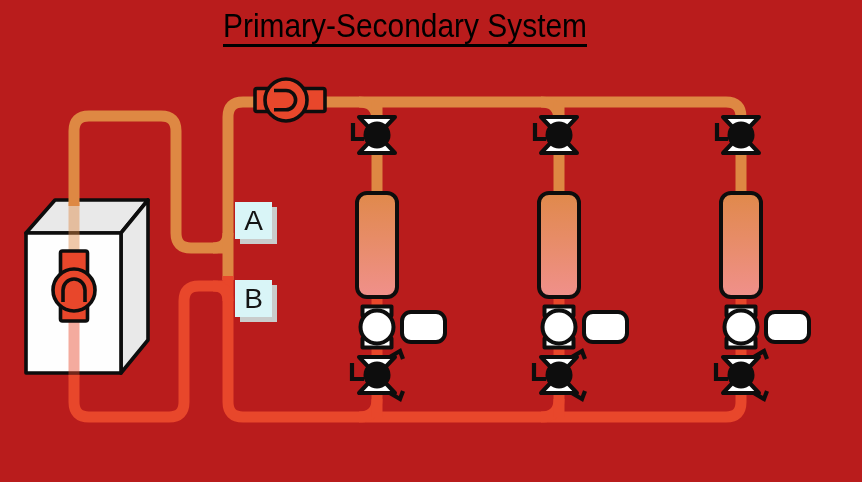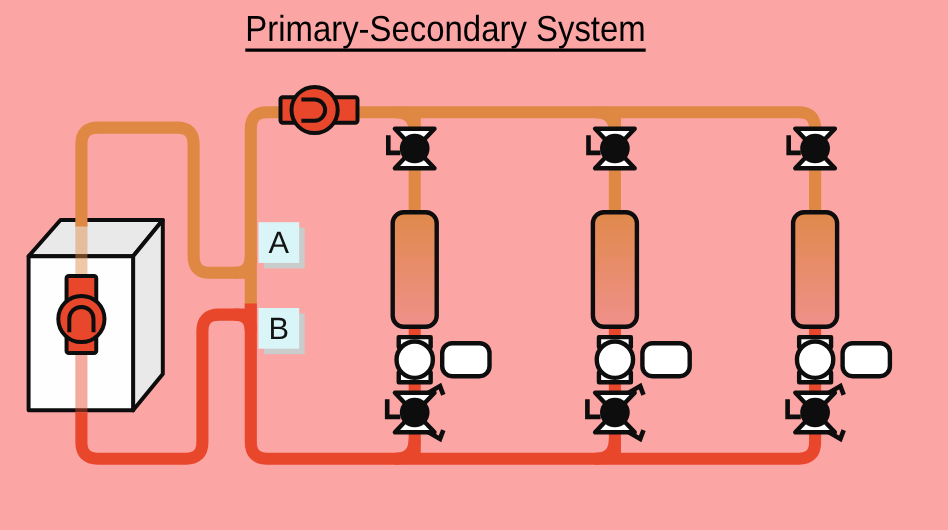--- a/index.html
+++ b/index.html
@@ -1,16 +1,16 @@
 <!DOCTYPE html>
 <html style="--supply-pipe: #DE8843; --return-pipe: #E8472B; --pump-fill: #E8472B; --coil-top: #E0894B; --coil-bottom: #F0908B; --outline: #0D0D0D; --boiler-face: #FEFEFE; --boiler-side: #E9E9E9; --label-bg: #D9F5F7; --label-shadow: #C9CCCB; --title-color: #000000;"><head>
 <meta charset="utf-8">
 <style>
   html,body{margin:0;padding:0;background:#ffffff;}
-  .stage{position:relative;width:862px;height:482px;background:#fca5a5;overflow:hidden;
+  .stage{position:relative;width:862px;height:482px;background:#b91c1c;overflow:hidden;
          font-family:"Liberation Sans", sans-serif;}
   svg{display:block;}
   .pipe{fill:none;stroke-width:11;stroke-linecap:butt;stroke-linejoin:round;}
   .pipe.supply{stroke:var(--supply-pipe,#DE8843);}
   .pipe.return{stroke:var(--return-pipe,#E8472B);}
   .ghost{opacity:.45;}
   .boiler-face{fill:var(--boiler-face,#FEFEFE);stroke:var(--outline,#0D0D0D);stroke-width:3.6;stroke-linejoin:round;}
   .boiler-side{fill:var(--boiler-side,#E9E9E9);stroke:var(--outline,#0D0D0D);stroke-width:3.6;stroke-linejoin:round;}
   .pump-part{fill:var(--pump-fill,#E8472B);stroke:var(--outline,#0D0D0D);stroke-width:3.6;stroke-linejoin:round;}
   .valve-white{fill:#ffffff;stroke:var(--outline,#0D0D0D);stroke-width:4;stroke-linejoin:round;}

